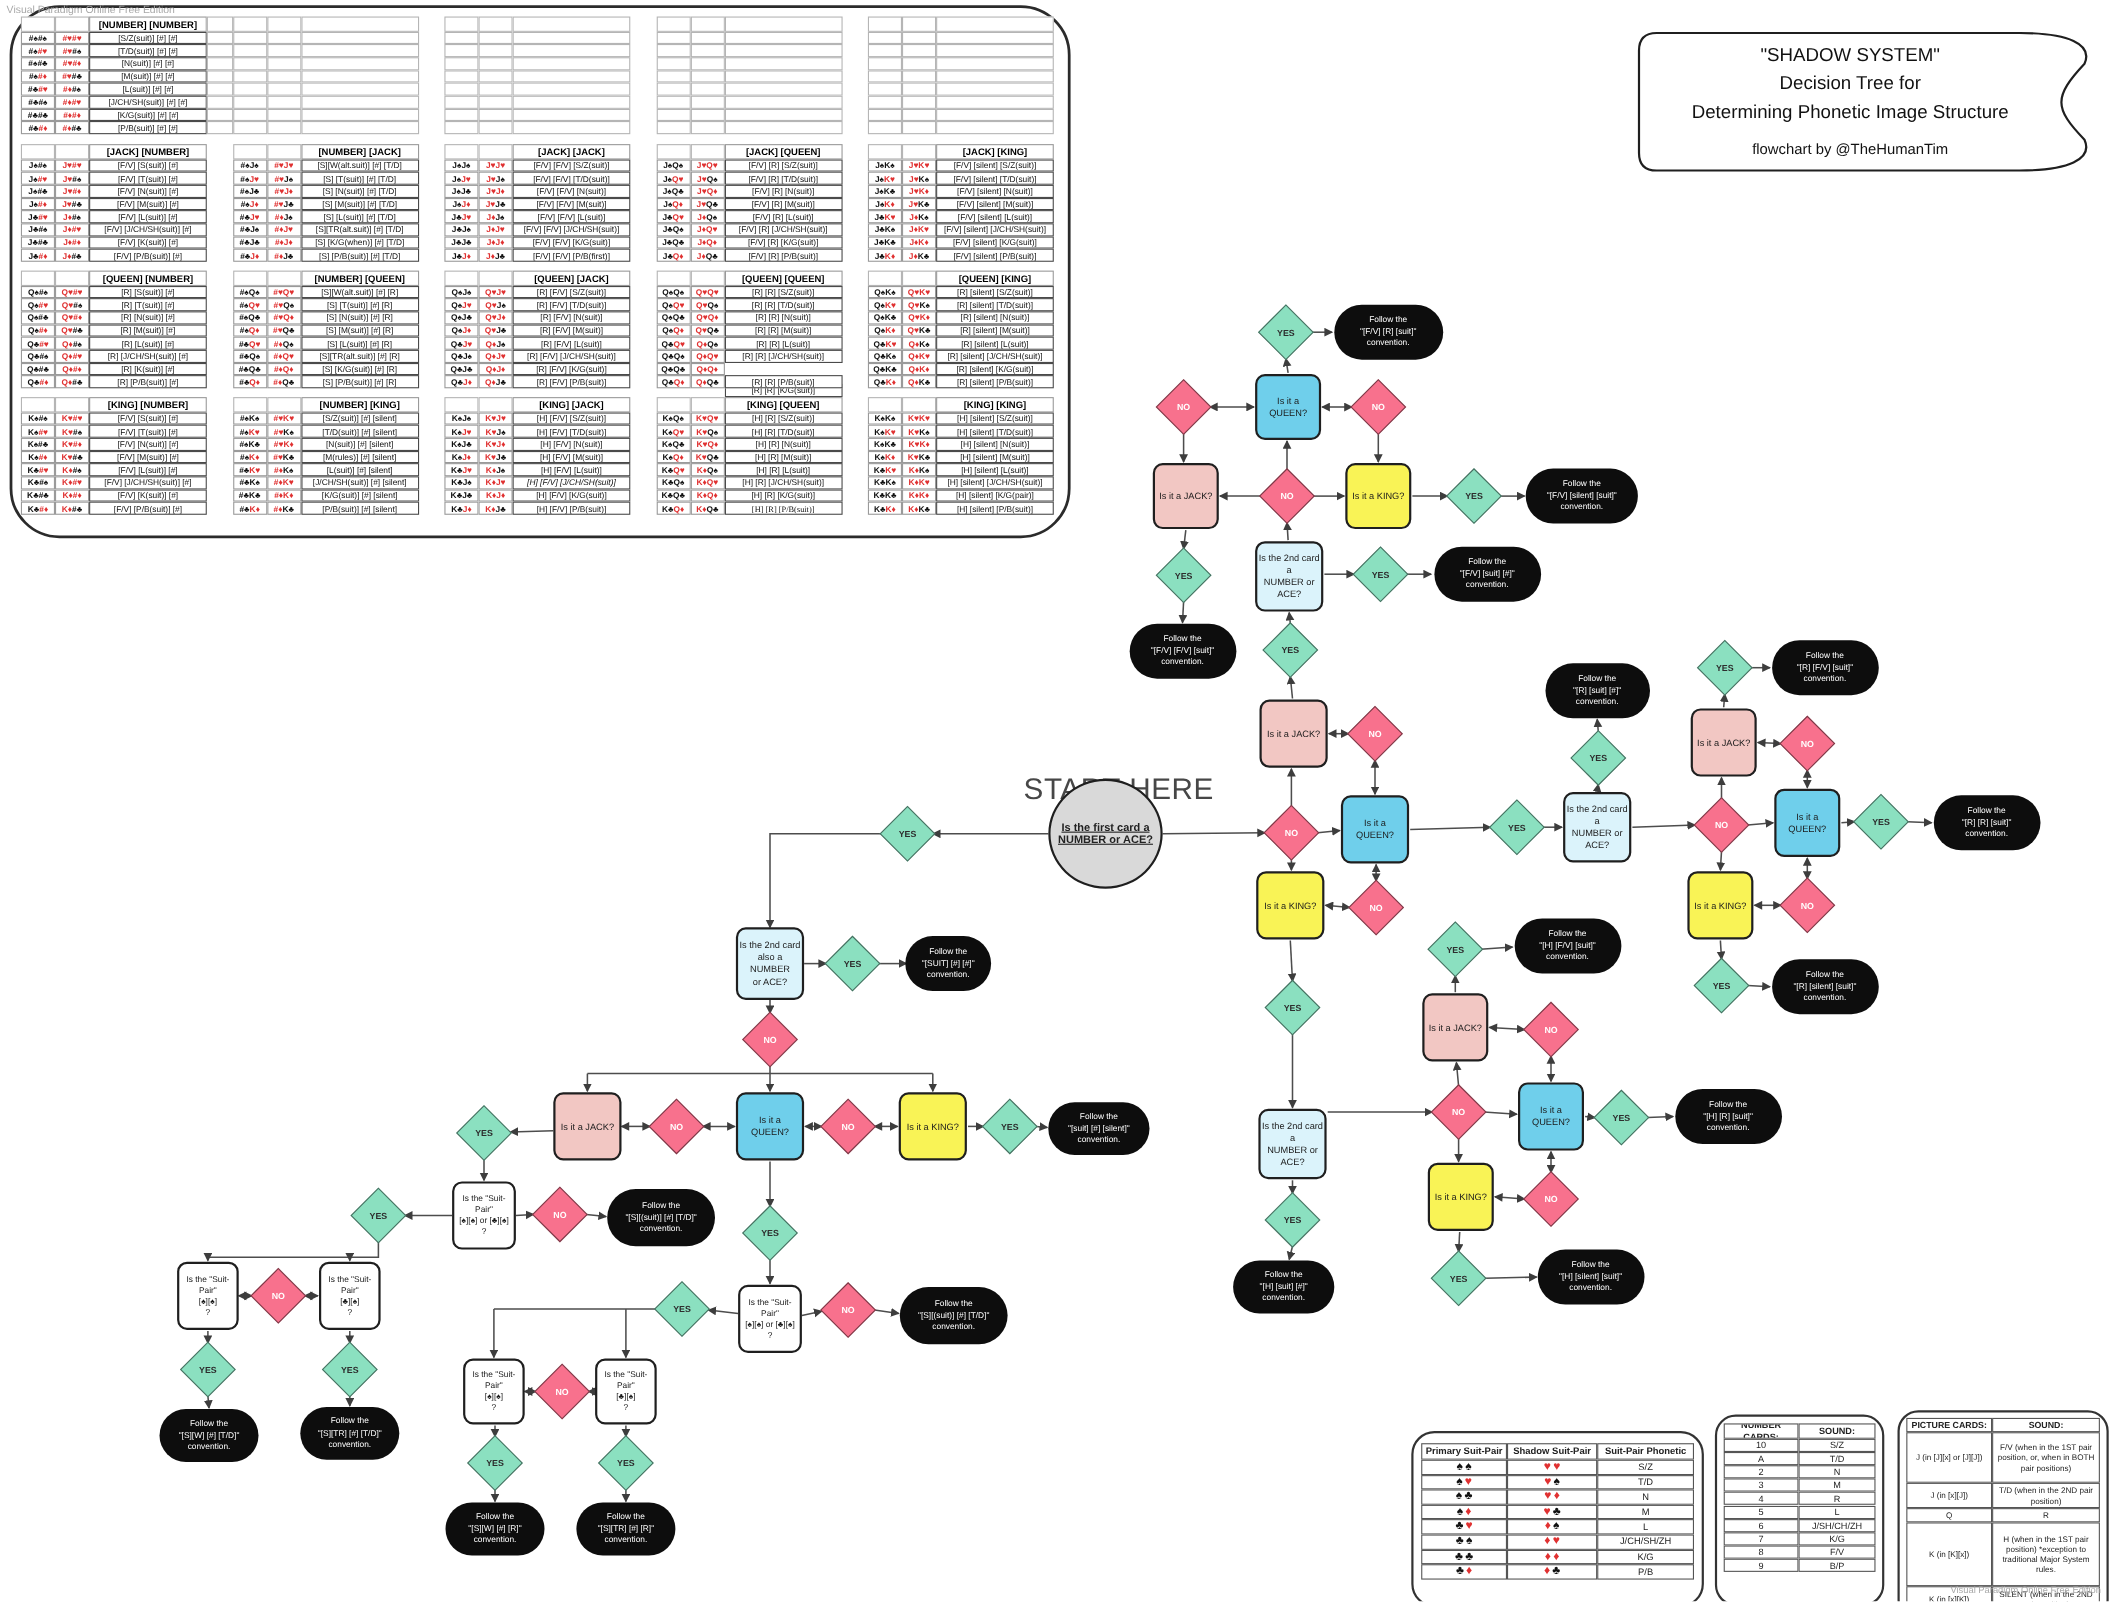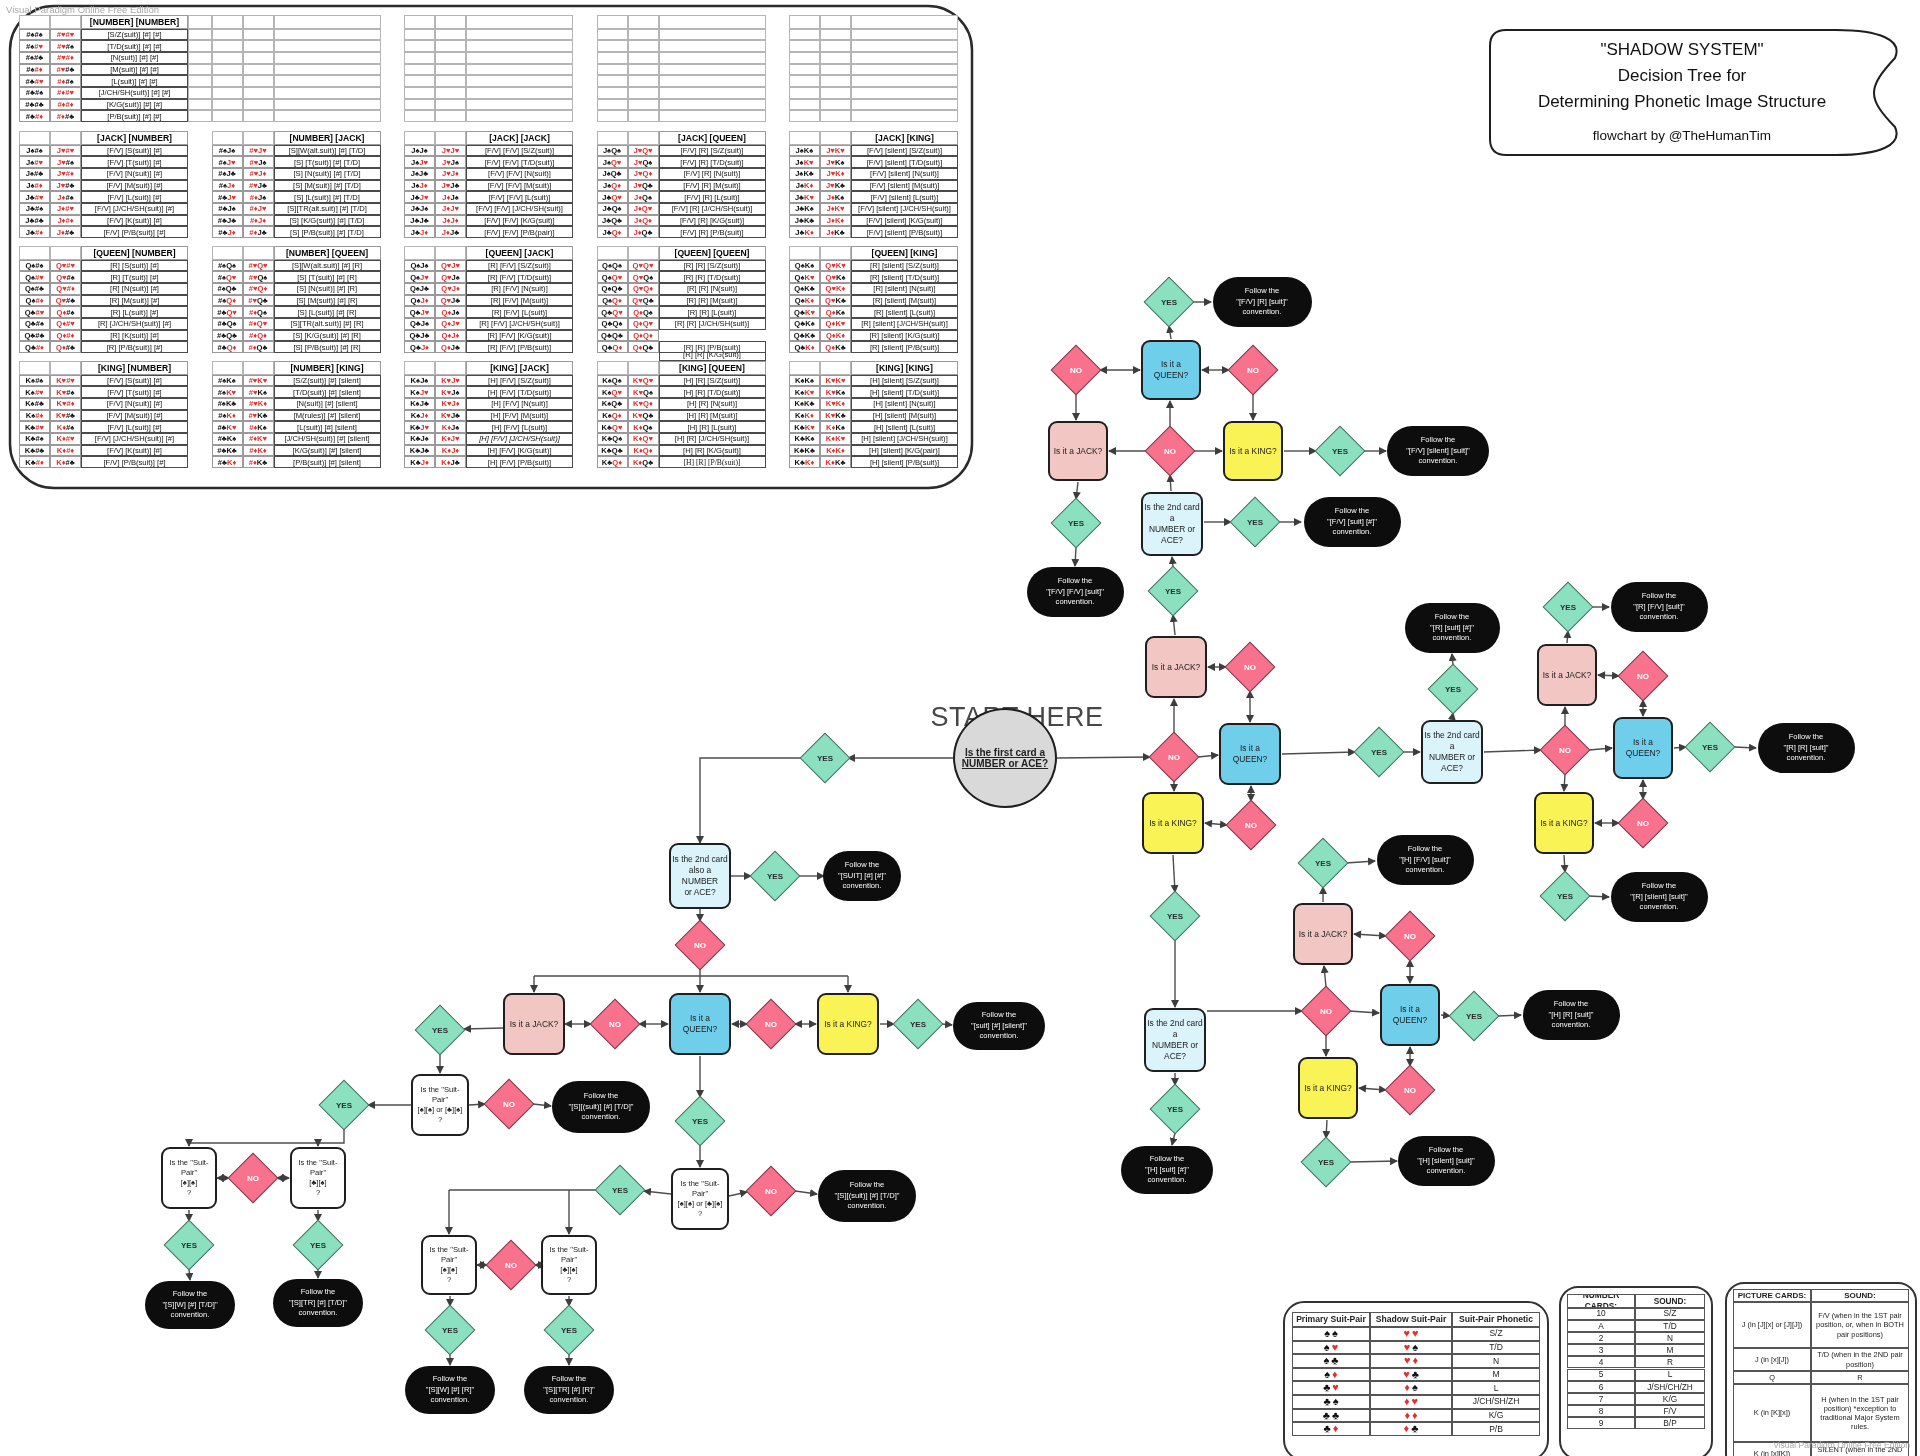--- a/index.html
+++ b/index.html
@@ -662,21 +662,21 @@
       </div>
       <div class="tcell tc-conv" style="left: 273.5px; top: 203px; width: 107px; height: 11.7px;">[S][TR(alt.suit)] [#] [T/D]</div>
       <div class="tcell tc-pair" style="left: 211.5px; top: 214.7px; width: 31px; height: 11.7px;">
         <span class="blk">#♣</span>
         <span class="blk">J♣</span>
       </div>
       <div class="tcell tc-pair" style="left: 242.5px; top: 214.7px; width: 31px; height: 11.7px;">
         <span class="red">#♦</span>
         <span class="red">J♦</span>
       </div>
-      <div class="tcell tc-conv" style="left: 273.5px; top: 214.7px; width: 107px; height: 11.7px;">[S] [K/G(suit)] [#] [T/D]</div>
+      <div class="tcell tc-conv" style="left: 273.5px; top: 214.7px; width: 107px; height: 11.7px;">[S] [K/G(when)] [#] [T/D]</div>
       <div class="tcell tc-pair" style="left: 211.5px; top: 226.4px; width: 31px; height: 11.7px;">
         <span class="blk">#♣</span>
         <span class="red">J♦</span>
       </div>
       <div class="tcell tc-pair" style="left: 242.5px; top: 226.4px; width: 31px; height: 11.7px;">
         <span class="red">#♦</span>
         <span class="blk">J♣</span>
       </div>
       <div class="tcell tc-conv" style="left: 273.5px; top: 226.4px; width: 107px; height: 11.7px;">[S] [P/B(suit)] [#] [T/D]</div>
       <div class="tcell tc-empty" style="left: 404px; top: 131px; width: 31px; height: 13.5px;"></div>
@@ -746,21 +746,21 @@
       </div>
       <div class="tcell tc-conv" style="left: 466px; top: 214.7px; width: 107px; height: 11.7px;">[F/V] [F/V] [K/G(suit)]</div>
       <div class="tcell tc-pair" style="left: 404px; top: 226.4px; width: 31px; height: 11.7px;">
         <span class="blk">J♣</span>
         <span class="red">J♦</span>
       </div>
       <div class="tcell tc-pair" style="left: 435px; top: 226.4px; width: 31px; height: 11.7px;">
         <span class="red">J♦</span>
         <span class="blk">J♣</span>
       </div>
-      <div class="tcell tc-conv" style="left: 466px; top: 226.4px; width: 107px; height: 11.7px;">[F/V] [F/V] [P/B(pair)]</div>
+      <div class="tcell tc-conv" style="left: 466px; top: 226.4px; width: 107px; height: 11.7px;">[F/V] [F/V] [P/B(first)]</div>
       <div class="tcell tc-empty" style="left: 596.5px; top: 131px; width: 31px; height: 13.5px;"></div>
       <div class="tcell tc-empty" style="left: 627.5px; top: 131px; width: 31px; height: 13.5px;"></div>
       <div class="tcell tc-head" style="left: 658.5px; top: 131px; width: 107px; height: 13.5px;">[JACK] [QUEEN]</div>
       <div class="tcell tc-pair" style="left: 596.5px; top: 144.5px; width: 31px; height: 11.7px;">
         <span class="blk">J♠</span>
         <span class="blk">Q♠</span>
       </div>
       <div class="tcell tc-pair" style="left: 627.5px; top: 144.5px; width: 31px; height: 11.7px;">
         <span class="red">J♥</span>
         <span class="red">Q♥</span>

